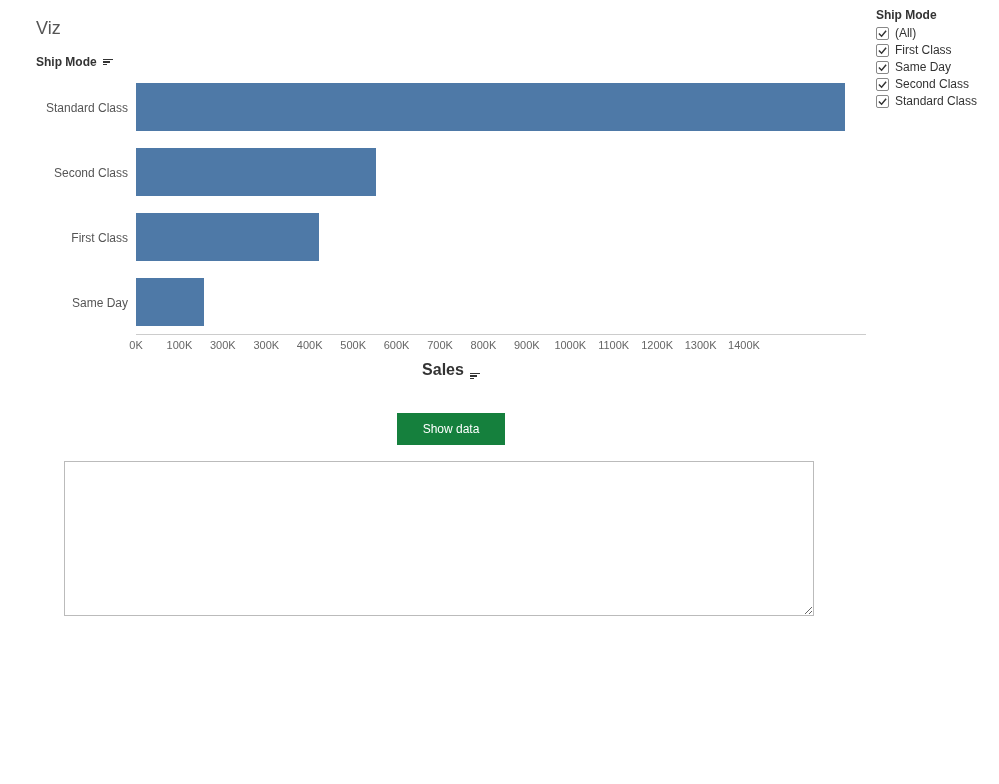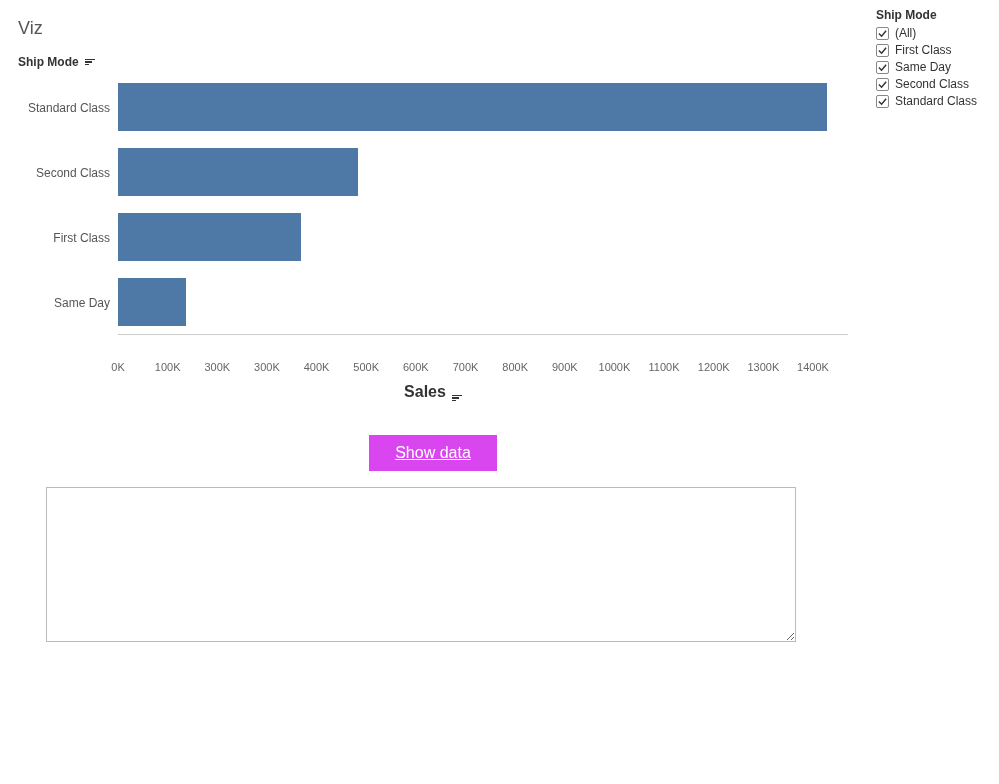--- a/index.html
+++ b/index.html
@@ -9,21 +9,21 @@
       color: #333;
       background: #fff;
       width: 999px;
       height: 784px;
       position: relative;
     }
     .dashboard {
       position: relative;
       width: 100%;
       height: 100%;
-      padding: 18px 0 0 18px;
+      padding: 18px 0 0 36px;
     }
     .viz-title {
       font-size: 18px;
       font-weight: 400;
       color: #555;
       margin-bottom: 16px;
     }
     .axis-label-row {
       display: flex;
       align-items: center;
@@ -90,22 +90,21 @@
       align-items: center;
     }
     .bar {
       height: 48px;
       background: #4e79a7;
     }
     .x-ticks {
       position: relative;
       height: 20px;
       margin-left: 100px;
-      width: 695px;
-      margin-top: 22px;
+      width: 608px;
     }
     .x-tick {
       position: absolute;
       top: 4px;
       font-size: 11px;
       color: #666;
       transform: translateX(-50%);
       white-space: nowrap;
     }
     .x-axis-label {
@@ -150,28 +149,27 @@
       line-height: 1;
     }
     .checkbox svg { width: 9px; height: 9px; }
     .button-row {
       display: flex;
       justify-content: center;
       width: 830px;
       margin-top: 34px;
     }
     .show-data-btn {
-      background: #d946ef;
+      background: #15803d;
       color: #fff;
       border: none;
       padding: 9px 26px;
-      font-size: 16px;
+      font-size: 12px;
       cursor: pointer;
       font-family: inherit;
-      text-decoration: underline;
     }
     .output-box {
       margin-top: 16px;
       width: 750px;
       height: 155px;
       border: 1px solid #bbb;
       background: #fff;
       resize: both;
       overflow: auto;
       font-family: inherit;

